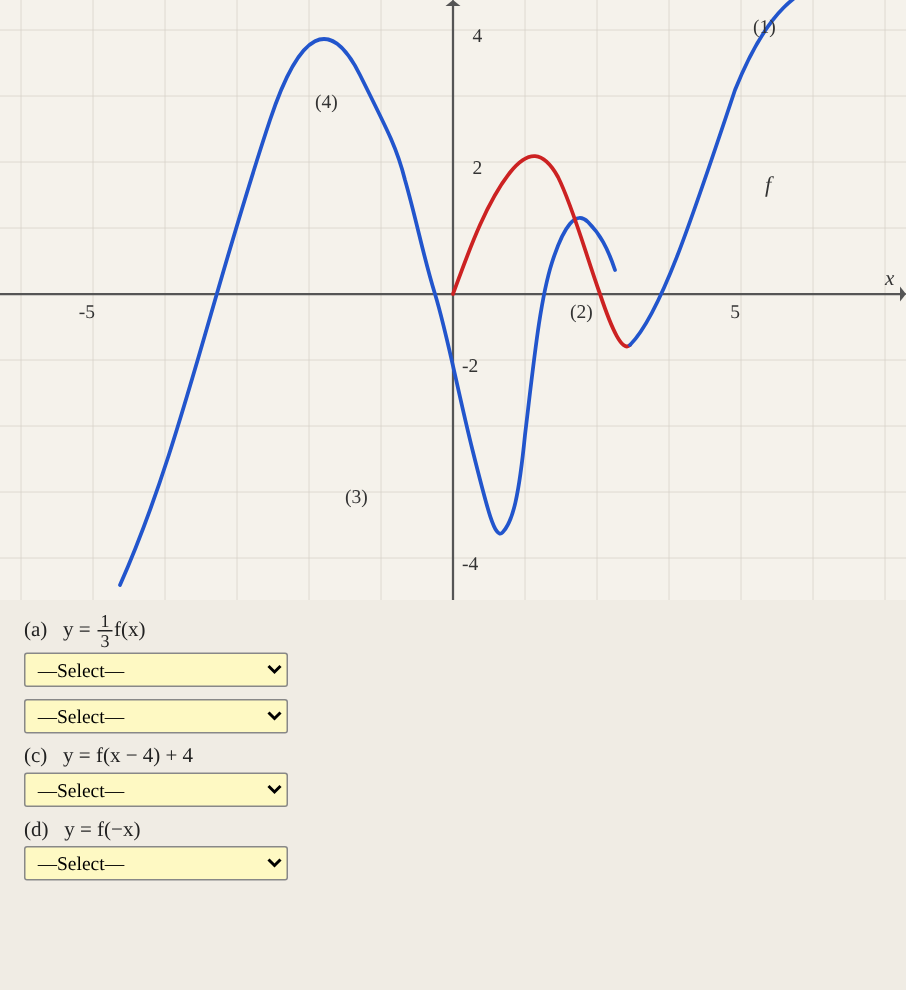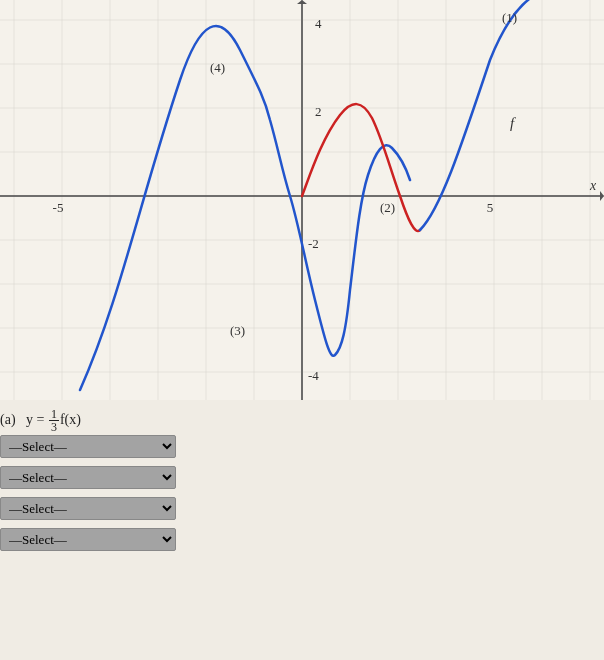--- a/index.html
+++ b/index.html
@@ -18,21 +18,21 @@
       position: relative;
       background: #f5f2eb;
     }
 
     svg.graph {
       width: 100%;
       height: 100%;
     }
 
     .questions-area {
-      padding: 8px 0;
+      padding: 8px 16px;
       background: #f0ece4;
     }
 
     .question-row {
       margin-bottom: 8px;
     }
 
     .question-label {
       font-size: 14px;
       color: #222;
@@ -48,21 +48,21 @@
       font-size: 12px;
       line-height: 1;
       margin: 0 1px;
     }
     .fraction .num { border-bottom: 1px solid #222; padding: 0 2px; }
     .fraction .den { padding: 0 2px; }
 
     select.answer-select {
       display: block;
       border: 1px solid #888;
-      background: #a3a3a3;
+      background: #fef9c3;
       font-size: 13px;
       padding: 2px 4px;
       border-radius: 2px;
       min-width: 110px;
       cursor: pointer;
       font-family: 'Times New Roman', serif;
     }
   </style>
 </head>
 <body>
@@ -165,34 +165,40 @@
       <option>Reflection x-axis</option>
       <option>Reflection y-axis</option>
       <option>Shift up 4</option>
       <option>Shift down 4</option>
       <option>Shift left 4</option>
       <option>Shift right 4</option>
     </select>
   </div>
 
   <div class="question-row">
-    <select class="answer-select">
-      <option>—Select—</option>
-      <option>Vertical stretch by 3</option>
-      <option>Vertical compression by 1/3</option>
-      <option>Reflection x-axis</option>
-      <option>Reflection y-axis</option>
-      <option>Shift up 4</option>
-      <option>Shift down 4</option>
-      <option>Shift left 4</option>
-      <option>Shift right 4</option>
-    </select>
-  </div>
-
-  <div class="question-row">
+    <span class="question-label">
+      (c) &nbsp; y = f(x − 4) + 4
+    </span>
+    <select class="answer-select">
+      <option>—Select—</option>
+      <option>Vertical stretch by 3</option>
+      <option>Vertical compression by 1/3</option>
+      <option>Reflection x-axis</option>
+      <option>Reflection y-axis</option>
+      <option>Shift up 4</option>
+      <option>Shift down 4</option>
+      <option>Shift left 4</option>
+      <option>Shift right 4</option>
+    </select>
+  </div>
+
+  <div class="question-row">
+    <span class="question-label">
+      (d) &nbsp; y = f(−x)
+    </span>
     <select class="answer-select">
       <option>—Select—</option>
       <option>Vertical stretch by 3</option>
       <option>Vertical compression by 1/3</option>
       <option>Reflection x-axis</option>
       <option>Reflection y-axis</option>
       <option>Shift up 4</option>
       <option>Shift down 4</option>
       <option>Shift left 4</option>
       <option>Shift right 4</option>

